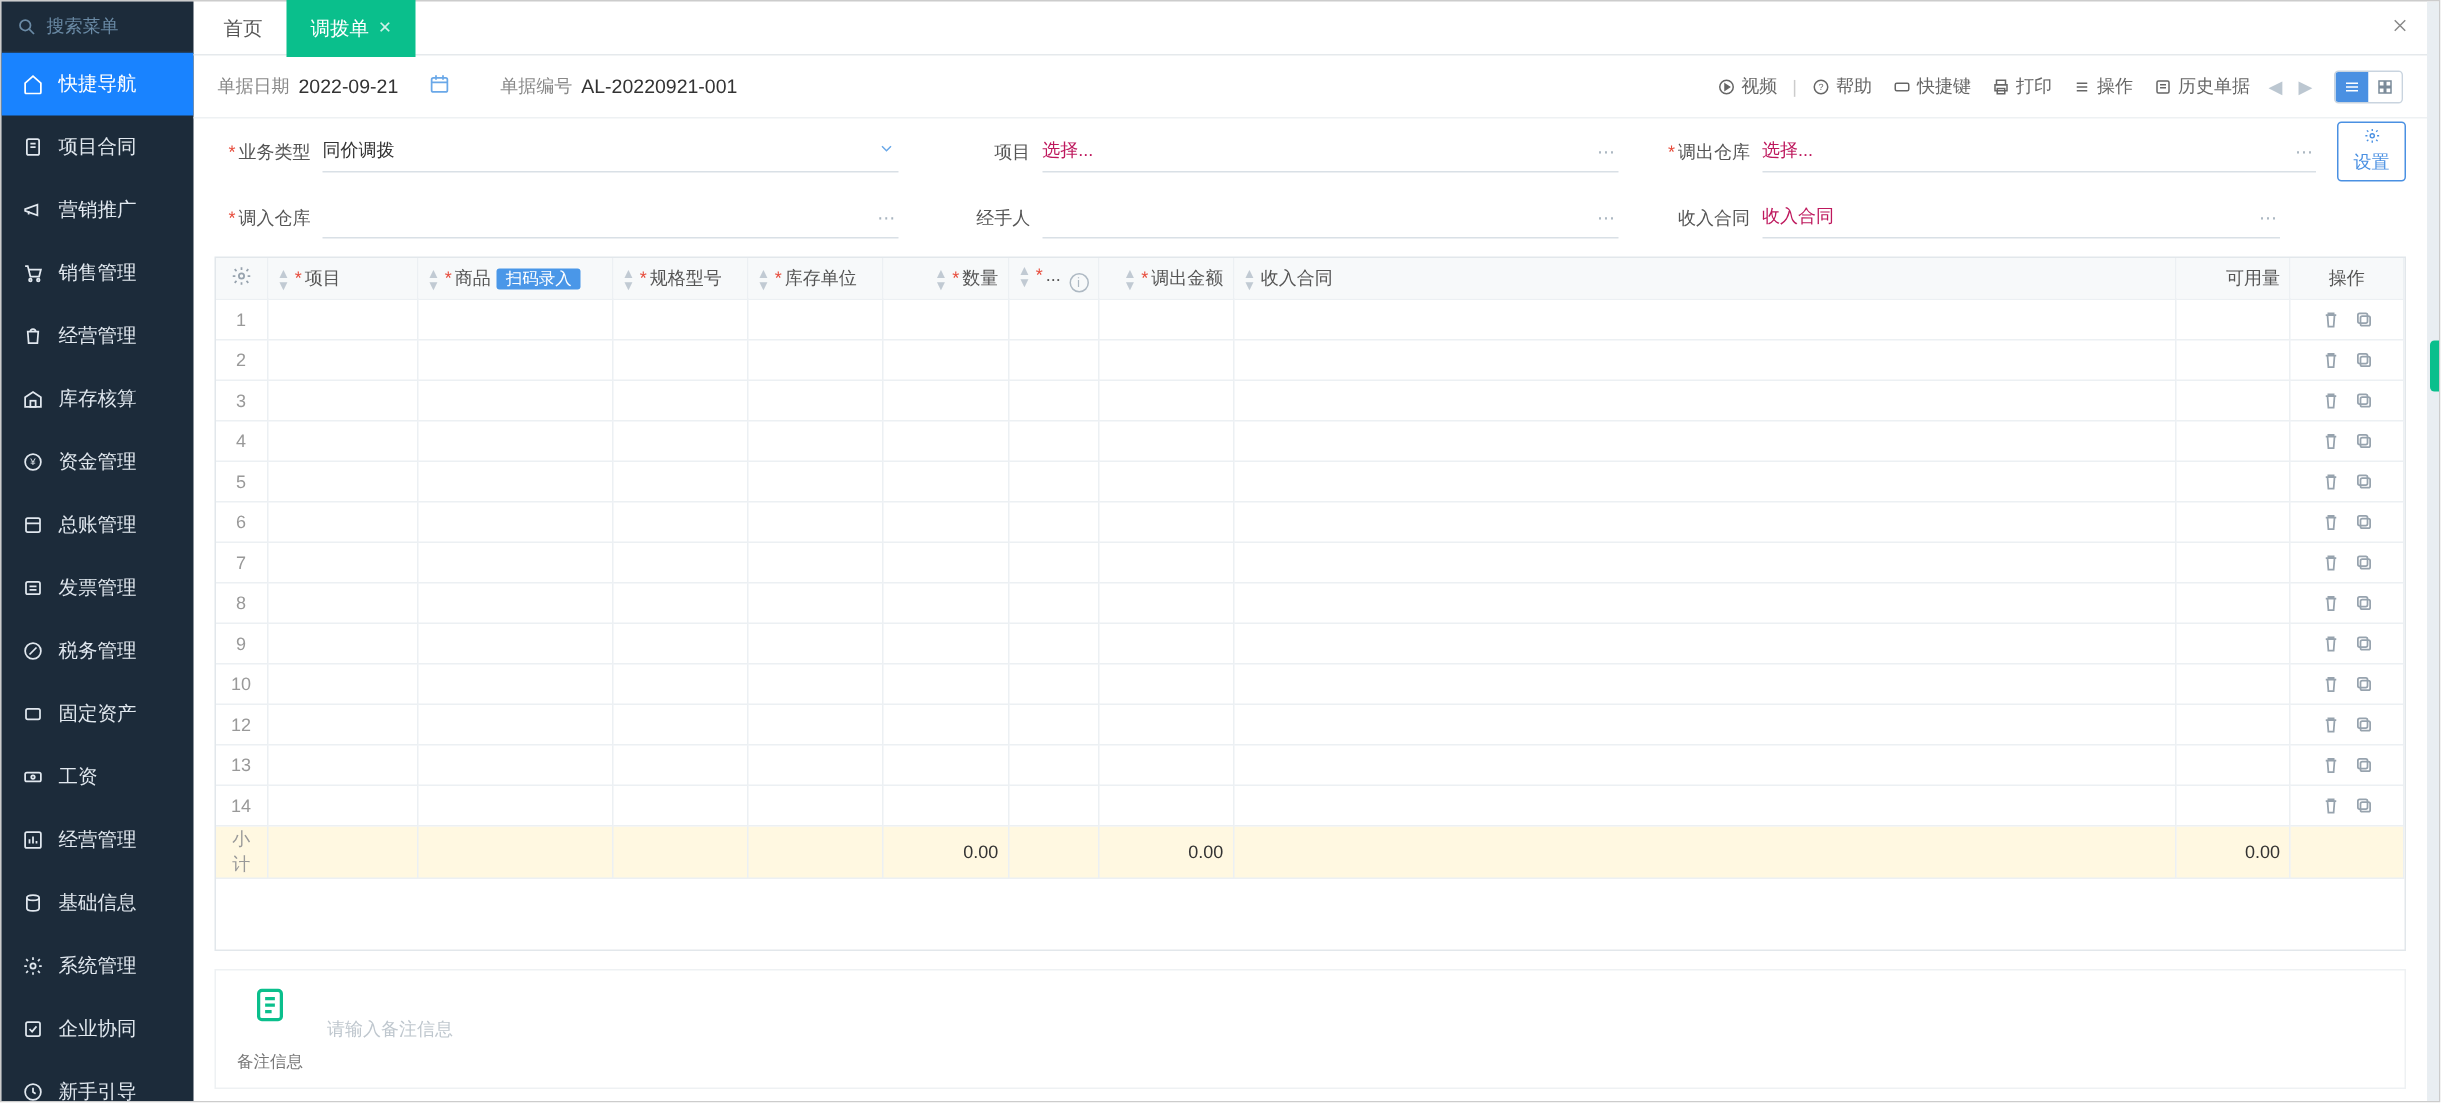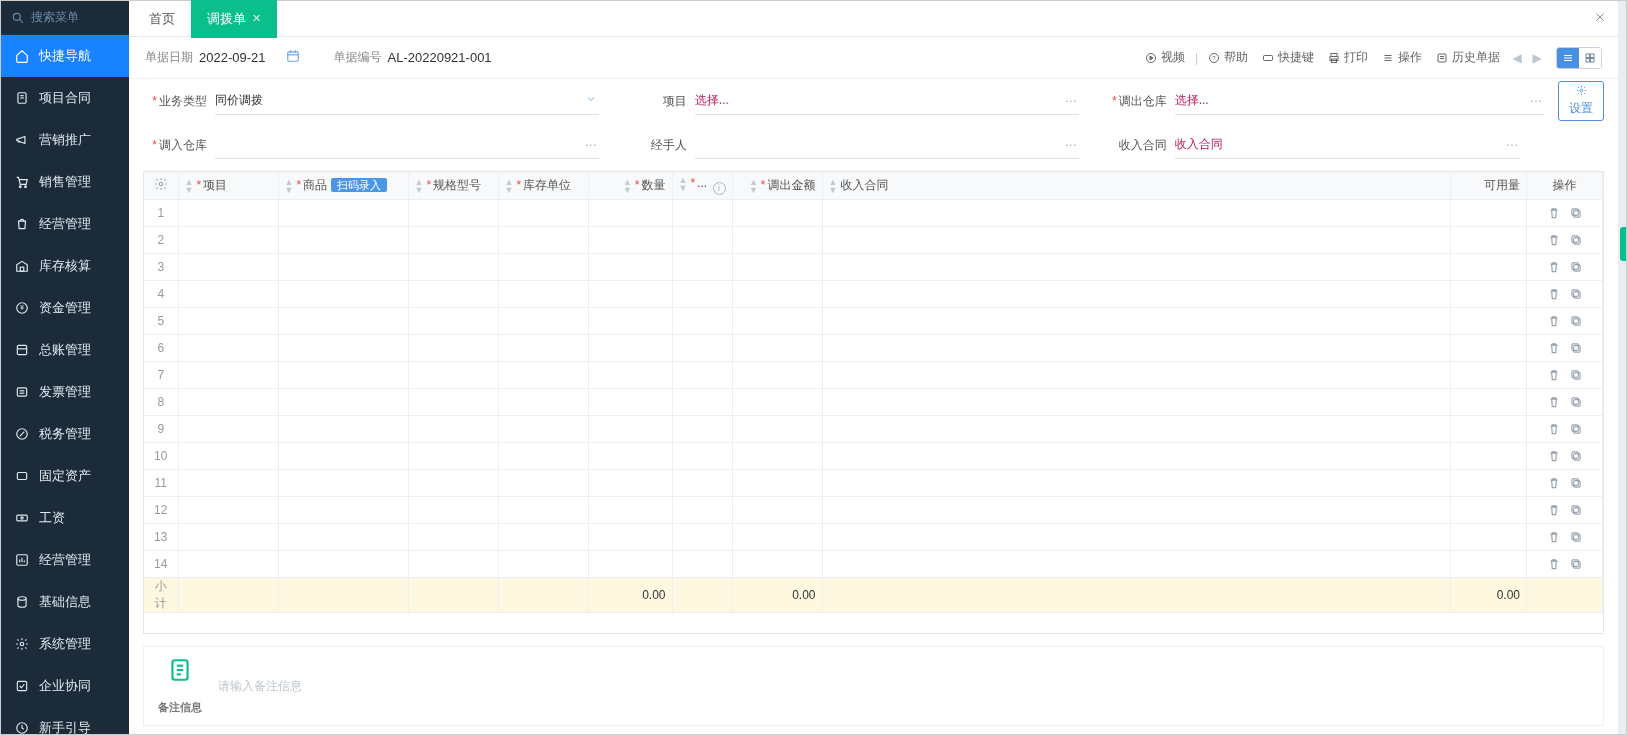--- a/index.html
+++ b/index.html
@@ -74,21 +74,21 @@
 .row-actions .ic { width:14px; height:14px; color:#97a3ae; cursor:pointer;}
 .gridscroll { flex:1; overflow-y:auto; overflow-x:hidden;}
 .gridscroll::-webkit-scrollbar { width:10px;}
 .gridscroll::-webkit-scrollbar-thumb { background:#c9d1d8; border-radius:5px;}
 .gridscroll::-webkit-scrollbar-track { background:#f1f3f5;}
 
 
 .remarks { display:flex; align-items:center; gap:16px; margin: 12px 14px 8px; border:1px solid #eef1f3; padding:10px 14px; }
 .remarks .ricon { display:flex; flex-direction:column; align-items:center; color:#0abf8c; font-size:11px;}
 .remarks .ricon svg { width:26px; height:26px;}
-.remarks .ricon .rlabel { color:#777; margin-top:17px;font-weight:bold;}
+.remarks .ricon .rlabel { color:#777; margin-top:17px;}
 .remarks input { border:none; outline:none; flex:1; font-size:12px; color:#333;}
 .remarks input::placeholder { color:#bfc7ce;}
 
 .gear-ic { width:14px; height:14px; color:#97a3ae;}
 </style>
 </head>
 <body>
 
 <div class="app">
 
@@ -688,43 +688,20 @@
                       <path d="M6 7h12M9 7V5h6v2M8 7l1 13h6l1-13"></path>
                     </svg>
   <svg class="ic" viewBox="0 0 24 24" fill="none" stroke="currentColor" stroke-width="2">
                       <rect x="8" y="8" width="11" height="11" rx="2"></rect>
                       <rect x="5" y="5" width="11" height="11" rx="2"></rect>
                     </svg>
 </div>
                 </td>
               </tr>
               <tr>
-                <td class="col-idx">11</td>
-                <td></td>
-                <td></td>
-                <td></td>
-                <td></td>
-                <td class="num"></td>
-                <td></td>
-                <td class="num"></td>
-                <td></td>
-                <td class="num"></td>
-                <td class="col-actions">
-                  <div class="row-actions">
-  <svg class="ic" viewBox="0 0 24 24" fill="none" stroke="currentColor" stroke-width="2">
-                      <path d="M6 7h12M9 7V5h6v2M8 7l1 13h6l1-13"></path>
-                    </svg>
-  <svg class="ic" viewBox="0 0 24 24" fill="none" stroke="currentColor" stroke-width="2">
-                      <rect x="8" y="8" width="11" height="11" rx="2"></rect>
-                      <rect x="5" y="5" width="11" height="11" rx="2"></rect>
-                    </svg>
-</div>
-                </td>
-              </tr>
-              <tr>
                 <td class="col-idx">12</td>
                 <td></td>
                 <td></td>
                 <td></td>
                 <td></td>
                 <td class="num"></td>
                 <td></td>
                 <td class="num"></td>
                 <td></td>
                 <td class="num"></td>

